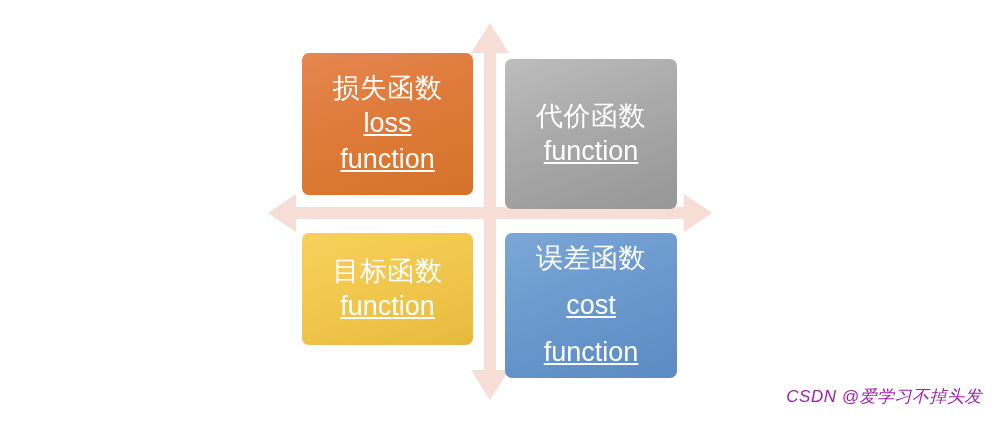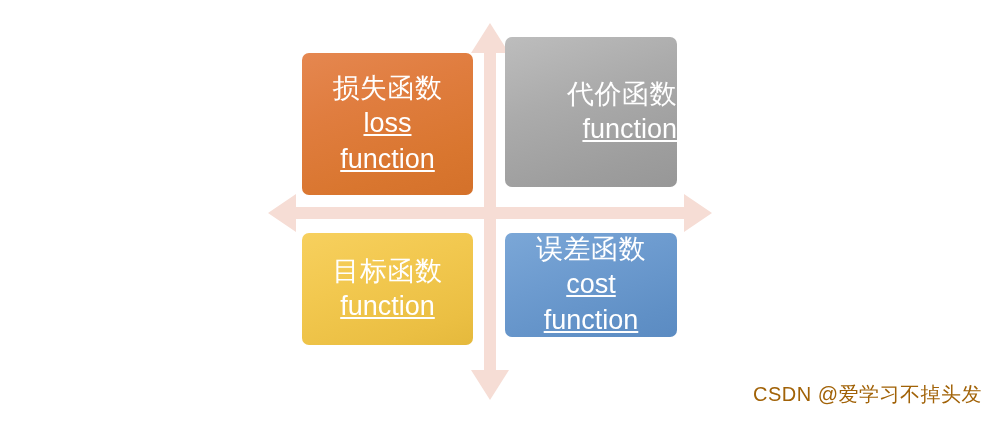--- a/index.html
+++ b/index.html
@@ -58,44 +58,45 @@
     font-size: 27px;
     white-space: nowrap;
     text-decoration: underline;
   }
 
   #box-loss {
     left: 302px;  top: 53px;  width: 171px; height: 142px;
     background: linear-gradient(160deg, #e58750 0%, #e07d3f 35%, #d9762f 75%, #d4712a 100%);
   }
   #box-cost {
-    left: 505px; top: 37px;  width: 172px; height: 150px;
+    left: 505px; top: 59px;  width: 172px; height: 150px;
     background: linear-gradient(160deg, #bdbdbd 0%, #ababab 40%, #9d9d9d 80%, #979797 100%);
-    align-items: flex-end;
   }
   #box-objective {
     left: 302px; top: 233px; width: 171px; height: 112px;
     background: linear-gradient(160deg, #f7d05e 0%, #f2c84f 40%, #ebbf43 80%, #e5b93c 100%);
     align-items: center;
   }
   #box-error {
-    left: 505px; top: 233px; width: 172px; height: 104px;
+    left: 505px; top: 233px; width: 172px; height: 145px;
     background: linear-gradient(160deg, #7ba7d7 0%, #6d9bcf 40%, #6090c6 80%, #5b8bc2 100%);
+    gap: 12px;
   }
 
   
   #watermark {
     position: absolute;
     right: 12px;
     bottom: 14px;
-    font-size: 20px;
-    color: #a16207;
+    font-size: 17px;
+    color: #a21caf;
     letter-spacing: 0.5px;
     white-space: nowrap;
     z-index: 4;
+    font-style: italic;
   }
 </style>
 </head>
 <body>
 
 <div id="canvas">
 
   <svg id="axes" viewBox="0 0 994 422" width="994" height="422">
 
     <g>

